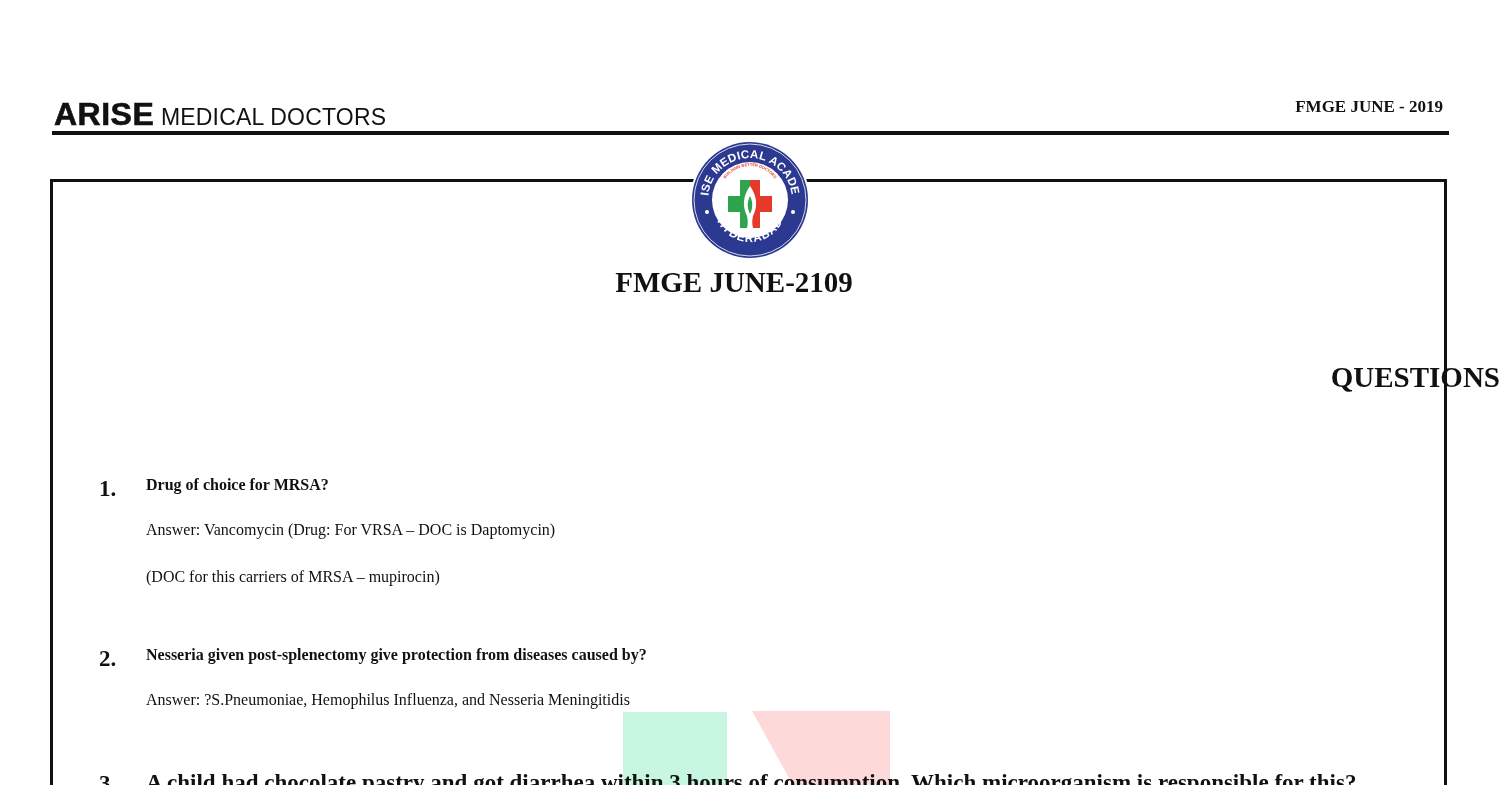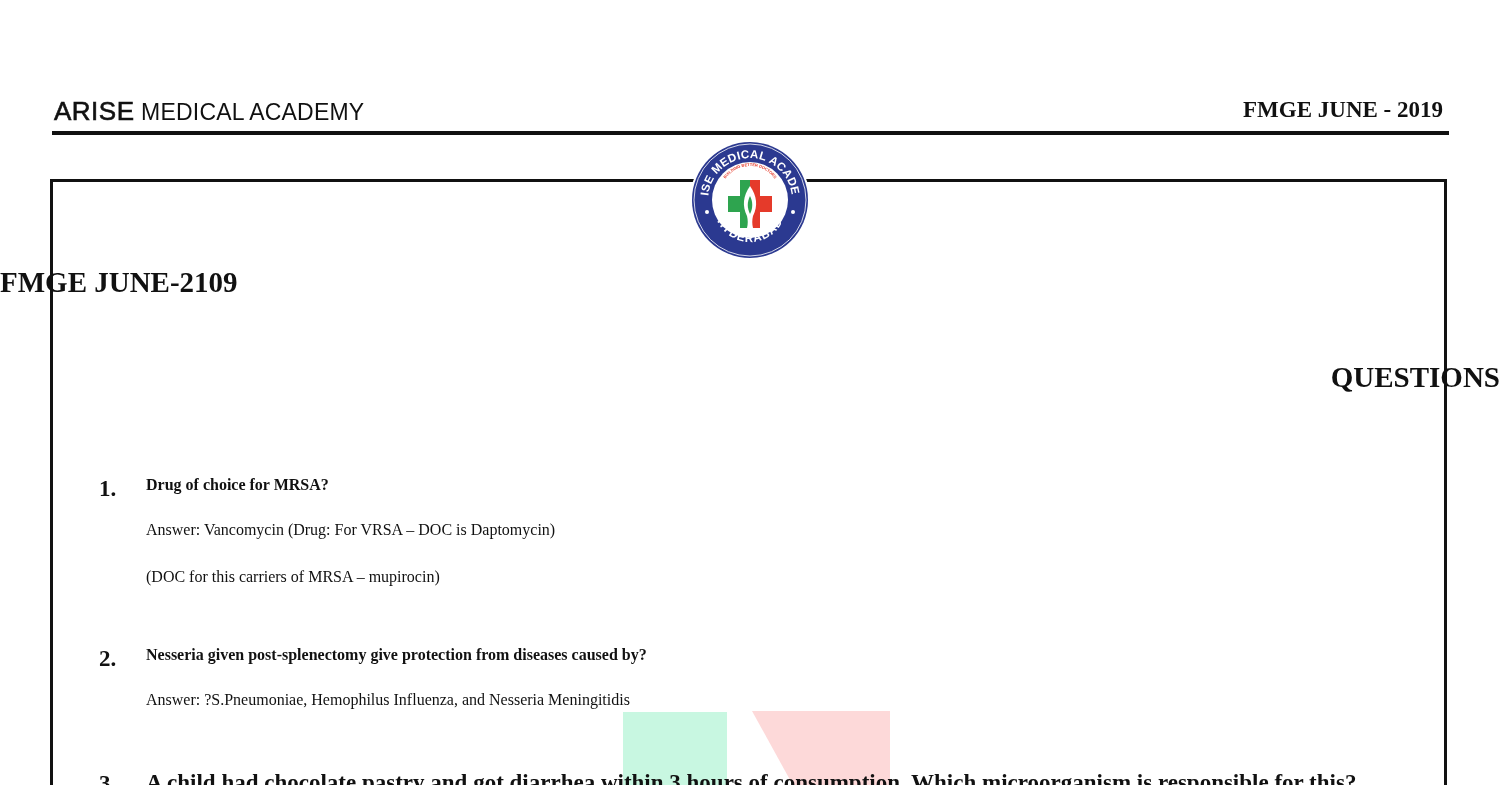--- a/index.html
+++ b/index.html
@@ -20,32 +20,32 @@
       position: absolute;
       left: 54px;
       top: 96px;
       font-family: "Liberation Sans", "DejaVu Sans", sans-serif;
       font-size: 23px;
       letter-spacing: 0.2px;
       color: #111;
       white-space: nowrap;
     }
     .header-left .brand-strong {
-      font-weight: normal;
-      font-size: 26px;
+      font-weight: bold;
+      font-size: 32px;
       letter-spacing: 0.5px;
       -webkit-text-stroke: 0.6px #111;
     }
     .header-right {
       position: absolute;
       right: 57px;
       top: 97px;
       font-family: "Liberation Serif", "DejaVu Serif", serif;
       font-weight: bold;
-      font-size: 23px;
+      font-size: 17px;
       white-space: nowrap;
     }
     .header-rule {
       position: absolute;
       left: 52px;
       top: 131px;
       width: 1397px;
       height: 4px;
       background: #111;
     }
@@ -71,20 +71,21 @@
       background: #ffffff;
       border-radius: 50%;
     }
     .logo svg { display: block; }
 
     
     .doc-title {
       position: absolute;
       left: 0;
       width: 1468px;
+      text-align: center;
       font-weight: bold;
       font-size: 29px;
       top: 266px;
       white-space: nowrap;
     }
     .doc-subtitle {
       position: absolute;
       left: 0;
       width: 1500px;
       text-align: right;
@@ -143,21 +144,21 @@
       background: #fdd9d9;
       clip-path: polygon(0 0, 100% 0, 100% 100%, 32% 100%);
       z-index: 0;
     }
     .layer { position: relative; z-index: 1; }
   </style>
 </head>
 <body>
 
 <div class="header-left">
-  <span class="brand-strong">ARISE</span><span> MEDICAL ACADEMY</span>
+  <span class="brand-strong">ARISE</span><span> MEDICAL DOCTORS</span>
 </div>
 <div class="header-right">FMGE JUNE - 2019</div>
 <div class="header-rule"></div>
 
 <div class="watermark-green"></div>
 <div class="watermark-red"></div>
 
 <div class="content-box"></div>
 
 <div class="logo">

